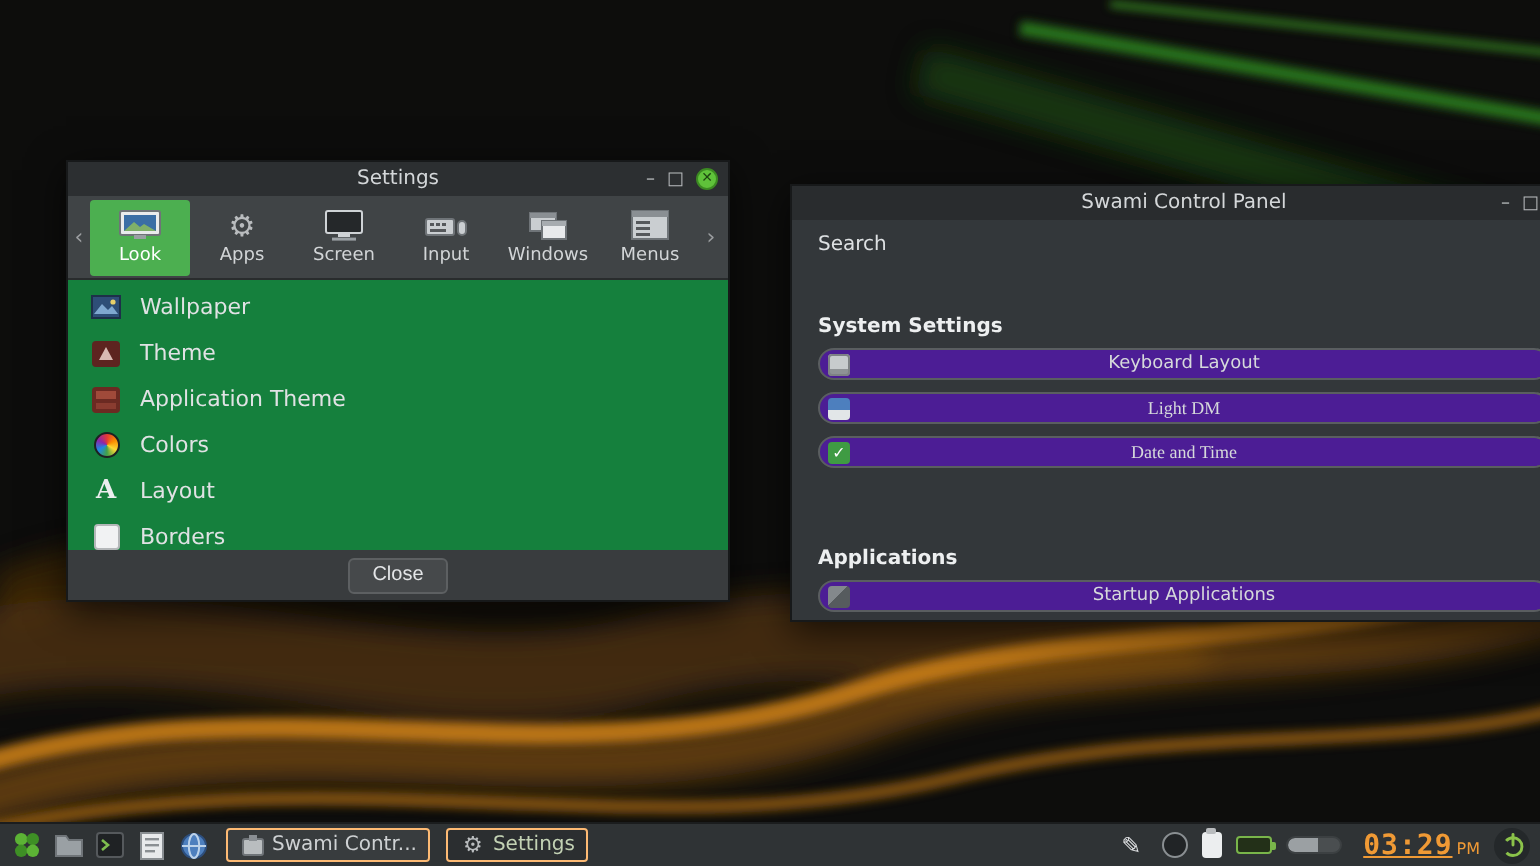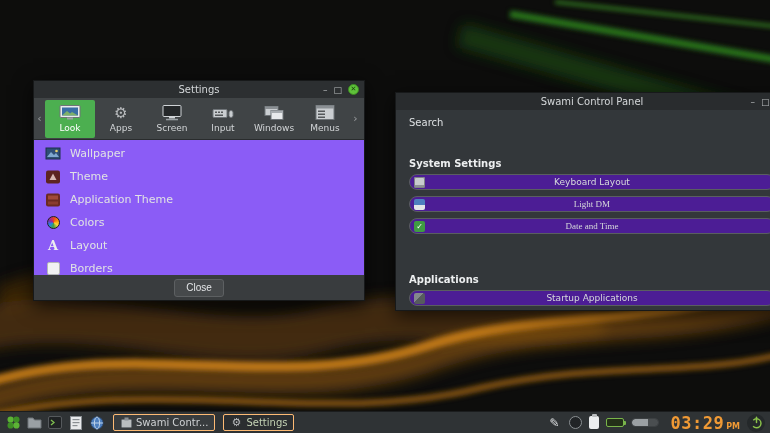--- a/index.html
+++ b/index.html
@@ -25,21 +25,21 @@
   
   .win-settings { left:33px; top:80px; width:332px; height:221px; background:#393c3e; }
   .win-settings .titlebar { background:#2c2f31; }
   .tabbar { flex:0 0 42px; background:#404446; border-bottom:1px solid #292c2d; display:flex; align-items:center; padding:0 1px; gap:1px; }
   .chevron { width:9px; text-align:center; color:#9b9ea0; font-size:11px; flex:0 0 9px; }
   .tab { width:50px; height:38px; display:flex; flex-direction:column; align-items:center; justify-content:center; gap:1px; border-radius:2px; color:#d2d5d7; font-size:9px; cursor:default; }
   .tab.selected { background:#4caf50; color:#fff;align-items:center; }
   .tab .tab-icon { height:17px; display:flex; align-items:center; justify-content:center; }
   .gear-glyph { font-size:15px; color:#b9bcbe; line-height:17px; }
 
-  .list { flex:1 1 auto; background:#8b5cf6; padding-top:2px; overflow:hidden; }
+  .list { flex:1 1 auto; background:#15803d; padding-top:2px; overflow:hidden; }
   .list-item { height:23px; display:flex; align-items:center; gap:9px; padding-left:11px; color:#e0e2e4; font-size:11px; }
   .li-icon { width:16px; height:16px; display:flex; align-items:center; justify-content:center; flex:0 0 16px; }
   .icon-colors { width:13px; height:13px; border-radius:50%; border:1px solid #1e2022;
     background:conic-gradient(#e53935,#fb8c00,#fdd835,#43a047,#1e88e5,#8e24aa,#e53935); }
   .icon-fonts { font-family:"DejaVu Serif", serif; font-size:13px; color:#eceeef; font-weight:bold; line-height:16px; }
   .icon-borders { width:13px; height:13px; background:#f1f2f3; border:1px solid #b4b7b9; border-radius:2px; }
 
   .bottombar { flex:0 0 25px; background:#393c3e; display:flex; align-items:center; justify-content:center; }
   .btn-close { background:#46494b; border:1px solid #5d6062; border-radius:3px; color:#e3e5e7; font-size:10px; padding:2px 11px; line-height:12px; cursor:default; }
 
@@ -75,22 +75,22 @@
   .circle-icon { width:13px; height:13px; border-radius:50%; background:#212426; border:1px solid #8a8f92; }
   .clipboard-icon { width:10px; height:13px; background:#eceeef; border-radius:2px; position:relative; }
   .clipboard-icon::before { content:""; position:absolute; top:-2px; left:2.5px; width:5px; height:3px; background:#b9bcbe; border-radius:1px; }
   .battery { display:flex; align-items:center; }
   .batt-body { width:18px; height:9px; border:1px solid #79b54a; border-radius:2px; padding:1px; position:relative; background:#233018; }
   .batt-body::after { content:""; position:absolute; right:-3px; top:2px; width:2px; height:4px; background:#79b54a; border-radius:0 1px 1px 0; }
   .batt-fill { width:100%; height:100%; background:#6fc03a; border-radius:1px; }
   .slider { width:28px; height:9px; border-radius:4.5px; background:#4a4e50; overflow:hidden; border:1px solid #3c4042; }
   .slider-fill { width:60%; height:100%; background:#9ba0a3; border-radius:4.5px 0 0 4.5px; }
   .clock { display:flex; align-items:baseline; margin-left:4px; color:#f09a35; }
-  .clock .time { font-family:"DejaVu Sans Mono", monospace; font-weight:bold; font-size:17px; letter-spacing:0.5px; }
-  .clock .ampm { font-size:8px; margin-left:2px; font-weight:bold; }
+  .clock .time { font-family:"DejaVu Sans Mono", monospace; font-weight:bold; font-size:14px; letter-spacing:0.5px;text-decoration:underline; }
+  .clock .ampm { font-size:8px; margin-left:2px; font-weight:normal; }
   .power-btn { width:18px; height:18px; border-radius:50%; background:#24282a; display:flex; align-items:center; justify-content:center; cursor:default; }
 </style>
 </head>
 <body>
 
 <div class="desktop">
 
   <svg class="bg" width="770" height="433" viewBox="0 0 770 433" preserveAspectRatio="none">
     <defs>
       <filter id="fb" x="-30%" y="-30%" width="160%" height="160%">

